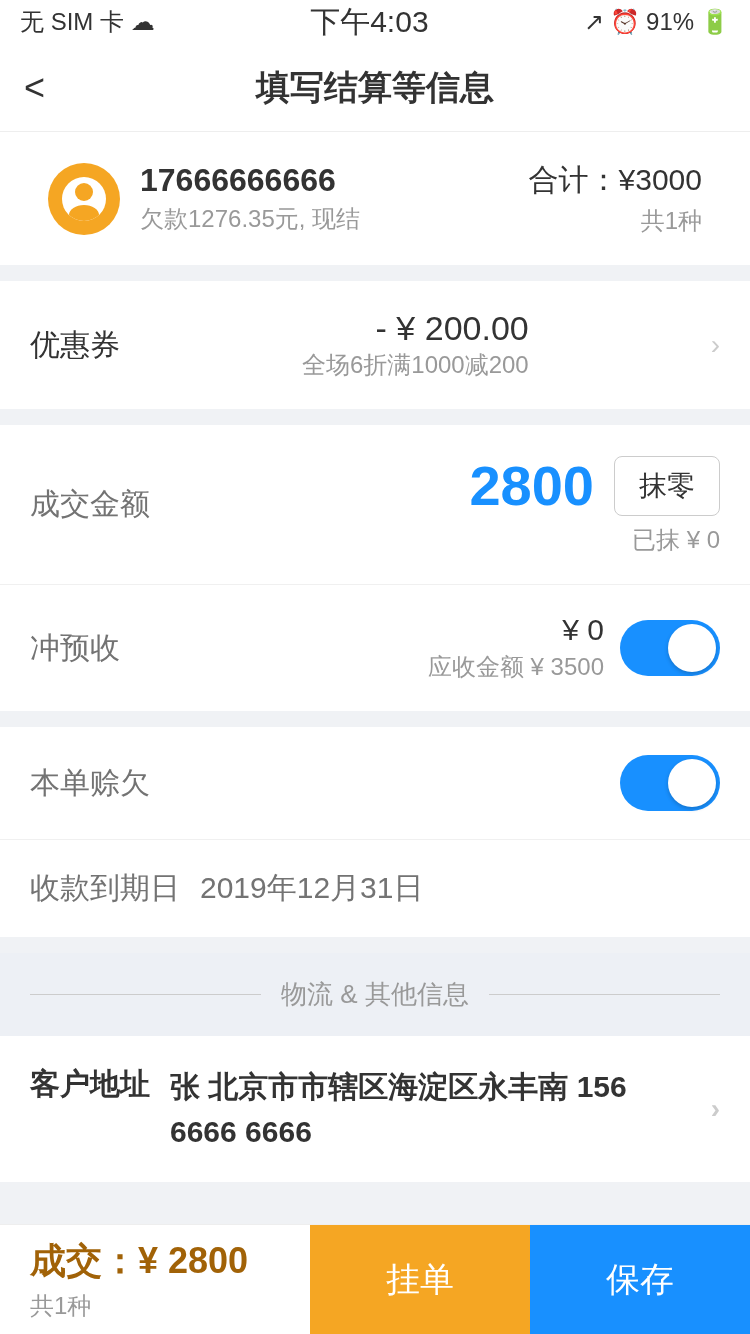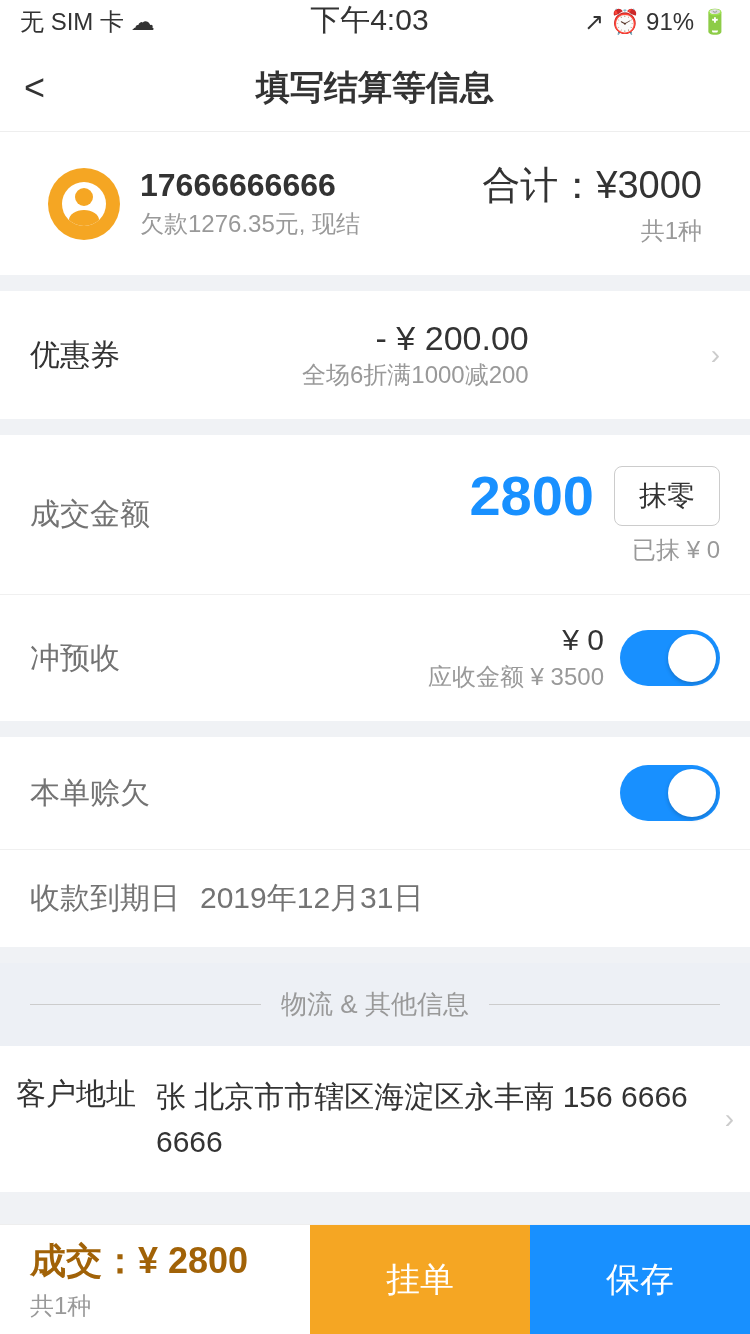--- a/index.html
+++ b/index.html
@@ -11,20 +11,21 @@
       background: #f0f2f5;
       font-size: 28px;
       color: #333;
     }
 
     
     .status-bar {
       height: 44px;
       background: #fff;
       display: flex;
+      align-items: center;
       justify-content: space-between;
       padding: 0 20px;
       font-size: 24px;
       color: #333;
     }
     .status-left { display: flex; align-items: center; gap: 8px; }
     .status-center { font-size: 30px; font-weight: 500; }
     .status-right { display: flex; align-items: center; gap: 6px; font-size: 24px; }
 
     
@@ -107,21 +108,21 @@
       transform: translateX(-50%);
       width: 30px;
       height: 20px;
       border-radius: 50% 50% 0 0;
       background: #f5a623;
     }
     .customer-info {}
     .customer-phone { font-size: 32px; font-weight: 600; color: #333; }
     .customer-sub { font-size: 24px; color: #999; margin-top: 4px; }
     .customer-right { text-align: right; }
-    .customer-total { font-size: 38px; color: #333; }
+    .customer-total { font-size: 30px; color: #333; }
     .customer-count { font-size: 24px; color: #999; margin-top: 4px; }
 
     
     .section {
       background: #fff;
       margin-bottom: 16px;
     }
     .section-row {
       padding: 28px 30px;
       display: flex;
@@ -210,24 +211,25 @@
       font-size: 26px;
       color: #999;
     }
 
     
     .address-section {
       background: #fff;
       margin-bottom: 16px;
     }
     .address-row {
-      padding: 28px 16px;
+      padding: 28px 30px;
       display: flex;
       align-items: flex-start;
       gap: 20px;
+      font-weight: bold;
     }
     .address-label { font-size: 30px; color: #333; white-space: nowrap; flex-shrink: 0; }
     .address-value { font-size: 30px; color: #333; flex: 1; line-height: 1.5; }
     .address-chevron { font-size: 28px; color: #ccc; align-self: center; }
 
     
     .bottom-bar {
       position: fixed;
       bottom: 0;
       left: 0;

